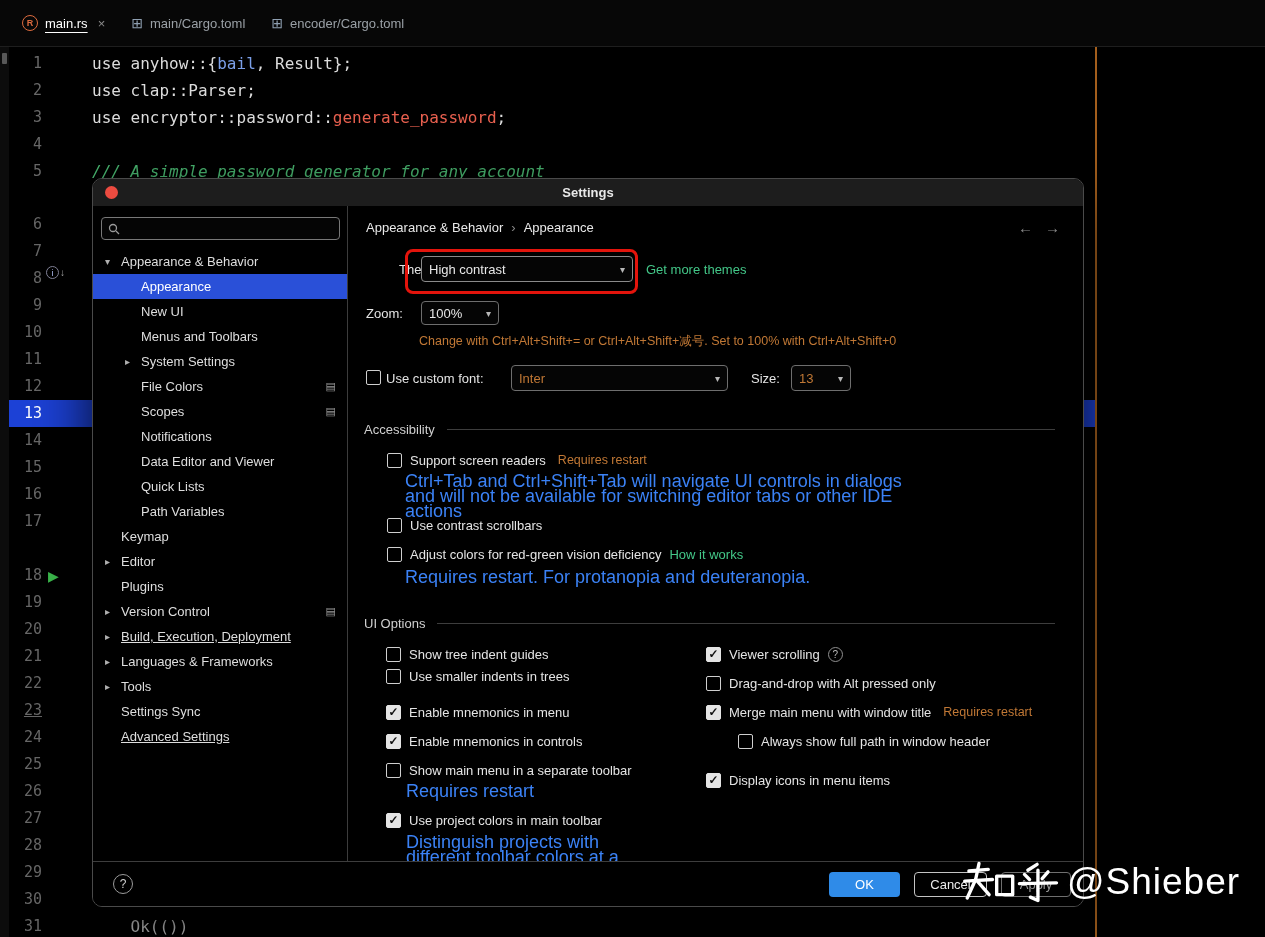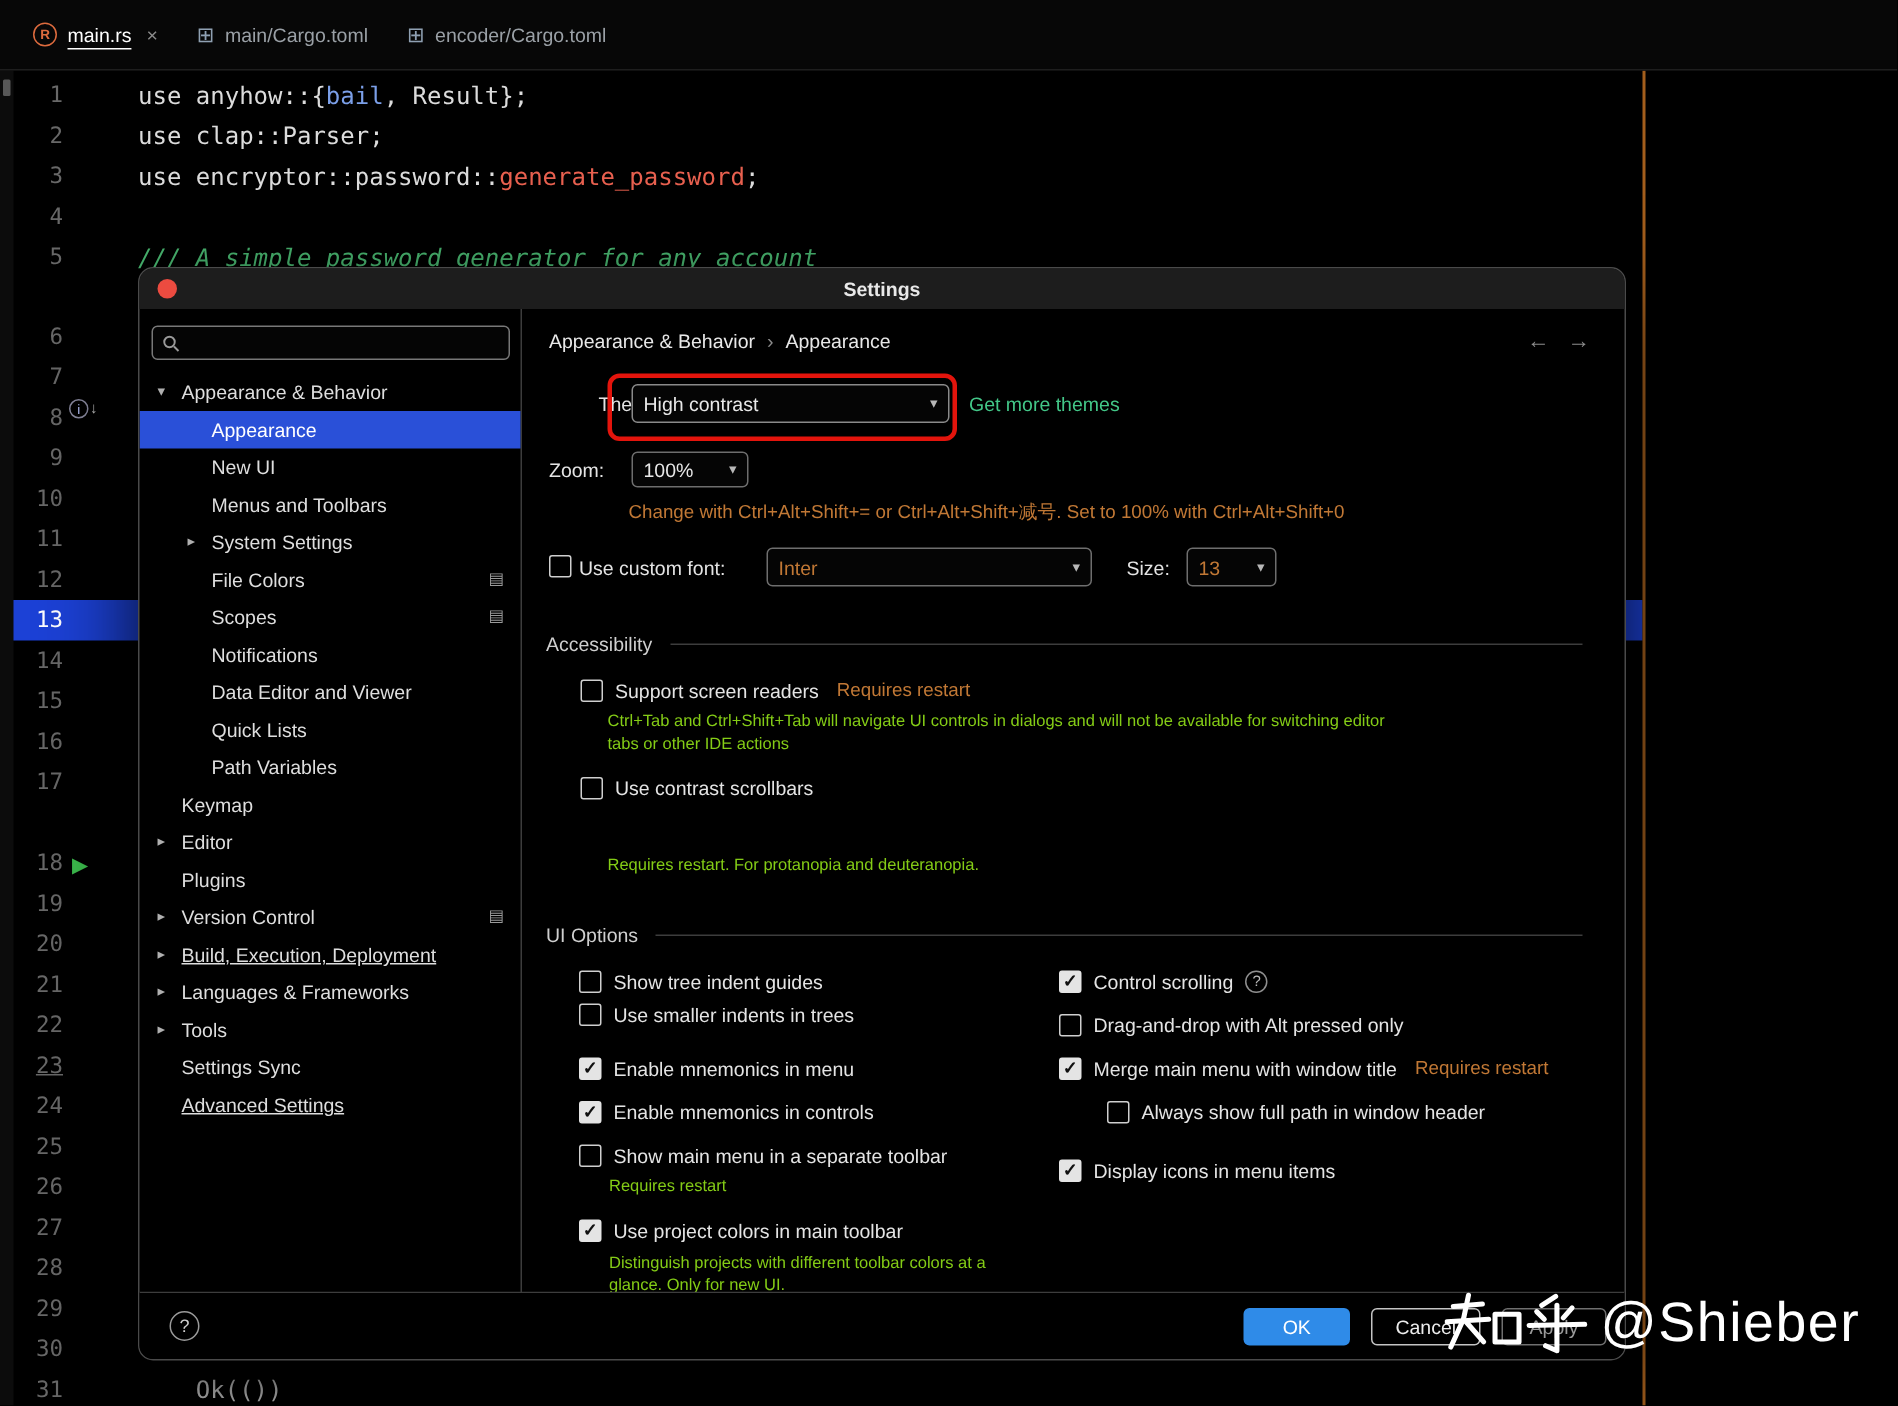--- a/index.html
+++ b/index.html
@@ -99,21 +99,21 @@
   .sec::after { content:""; flex:1; height:1px; background:#3d3d3d; }
   #sec-acc { top:243px; }
   #sec-ui { top:437px; }
 
   .opt { position:absolute; display:flex; align-items:center; gap:8px; height:20px;
     font-size:13px; color:#e4e4e4; white-space:nowrap; }
   .cb { width:15px; height:15px; border:1.5px solid #cfcfcf; border-radius:2px; flex:none;
     font-size:12px; line-height:12px; text-align:center; color:transparent; }
   .cb.on { background:#E4E4E4; border-color:#E4E4E4; color:#101010; font-weight:bold; }
   .opt .orange { color:#C17835; font-size:12.5px; margin-left:4px; }
-  .note { position:absolute; color:#84cc16; font-size:11px; line-height:15px; }
+  .note { position:absolute; color:#3b82f6; font-size:18px; line-height:15px; }
   .help-dot { width:15px; height:15px; border:1px solid #8f8f8f; border-radius:50%;
     color:#b8b8b8; font-size:10px; display:flex; align-items:center; justify-content:center; flex:none; }
 
   .footer { position:absolute; left:0; bottom:0; width:990px; height:45px;
     border-top:1px solid #3d3d3d; background:#000; border-radius:0 0 9px 9px; }
   .help-circle { position:absolute; left:20px; top:12px; width:20px; height:20px;
     border:1.5px solid #9a9a9a; border-radius:50%; color:#cfcfcf; font-size:12px;
     display:flex; align-items:center; justify-content:center; }
   .btn { position:absolute; top:10px; height:25px; border-radius:4px; font-size:13px;
     display:flex; align-items:center; justify-content:center; }
@@ -326,20 +326,25 @@
 <div class="opt" style="left: 294px; top: 271px;">
       <span class="cb"></span>
       <span class="opt-label">Support screen readers</span>
       <span class="orange">Requires restart</span>
     </div>
     <div class="note" style="left: 312px; top: 295px; width: 525px; white-space: normal;">Ctrl+Tab and Ctrl+Shift+Tab will navigate UI controls in dialogs and will not be available for switching editor tabs or other IDE actions</div>
     <div class="opt" style="left: 294px; top: 336px;">
       <span class="cb"></span>
       <span class="opt-label">Use contrast scrollbars</span>
     </div>
+    <div class="opt" style="left: 294px; top: 365px;">
+      <span class="cb"></span>
+      <span class="opt-label">Adjust colors for red-green vision deficiency</span>
+      <span class="link">How it works</span>
+    </div>
     <div class="note" style="left: 312px; top: 391px;">Requires restart. For protanopia and deuteranopia.</div>
     <div class="opt" style="left: 293px; top: 465px;">
       <span class="cb"></span>
       <span class="opt-label">Show tree indent guides</span>
     </div>
     <div class="opt" style="left: 293px; top: 487px;">
       <span class="cb"></span>
       <span class="opt-label">Use smaller indents in trees</span>
     </div>
     <div class="opt" style="left: 293px; top: 523px;">
@@ -355,21 +360,21 @@
       <span class="opt-label">Show main menu in a separate toolbar</span>
     </div>
     <div class="note" style="left: 313px; top: 605px;">Requires restart</div>
     <div class="opt" style="left: 293px; top: 631px;">
       <span class="cb on">✓</span>
       <span class="opt-label">Use project colors in main toolbar</span>
     </div>
     <div class="note" style="left: 313px; top: 656px; width: 255px; white-space: normal;">Distinguish projects with different toolbar colors at a glance. Only for new UI.</div>
     <div class="opt" style="left: 613px; top: 465px;">
       <span class="cb on">✓</span>
-      <span class="opt-label">Control scrolling</span>
+      <span class="opt-label">Viewer scrolling</span>
       <span class="help-dot">?</span>
     </div>
     <div class="opt" style="left: 613px; top: 494px;">
       <span class="cb"></span>
       <span class="opt-label">Drag-and-drop with Alt pressed only</span>
     </div>
     <div class="opt" style="left: 613px; top: 523px;">
       <span class="cb on">✓</span>
       <span class="opt-label">Merge main menu with window title</span>
       <span class="orange">Requires restart</span>

